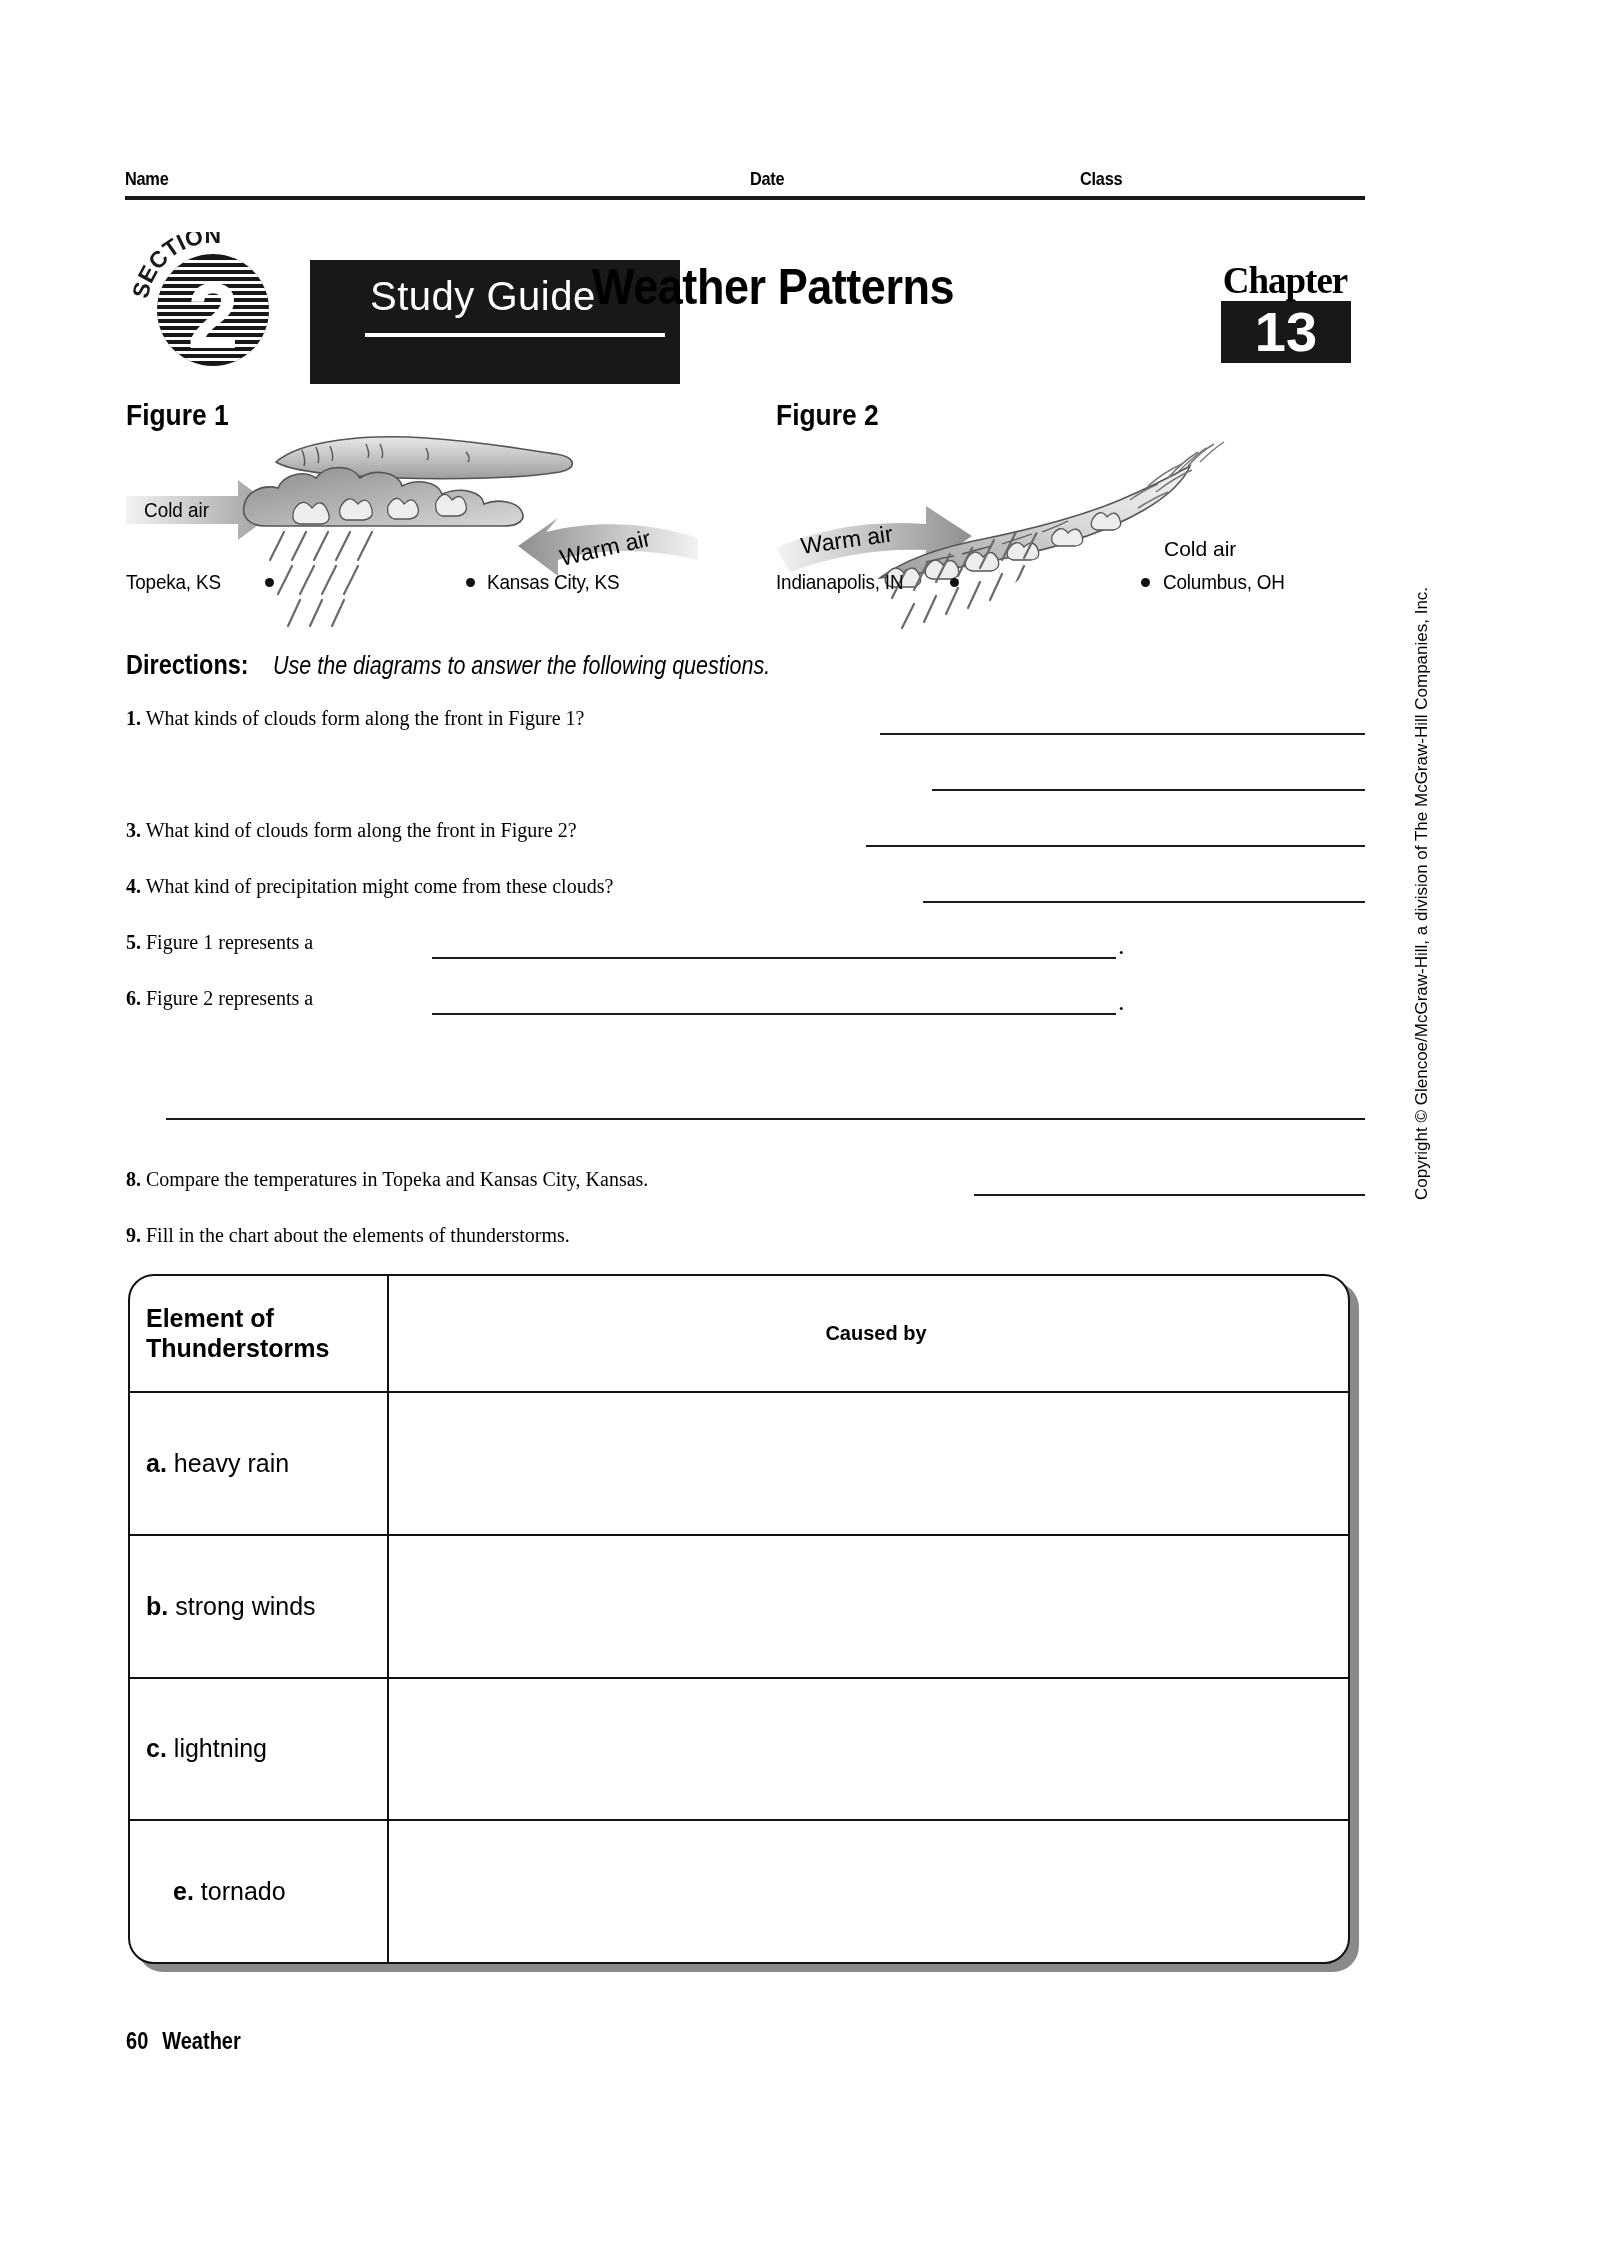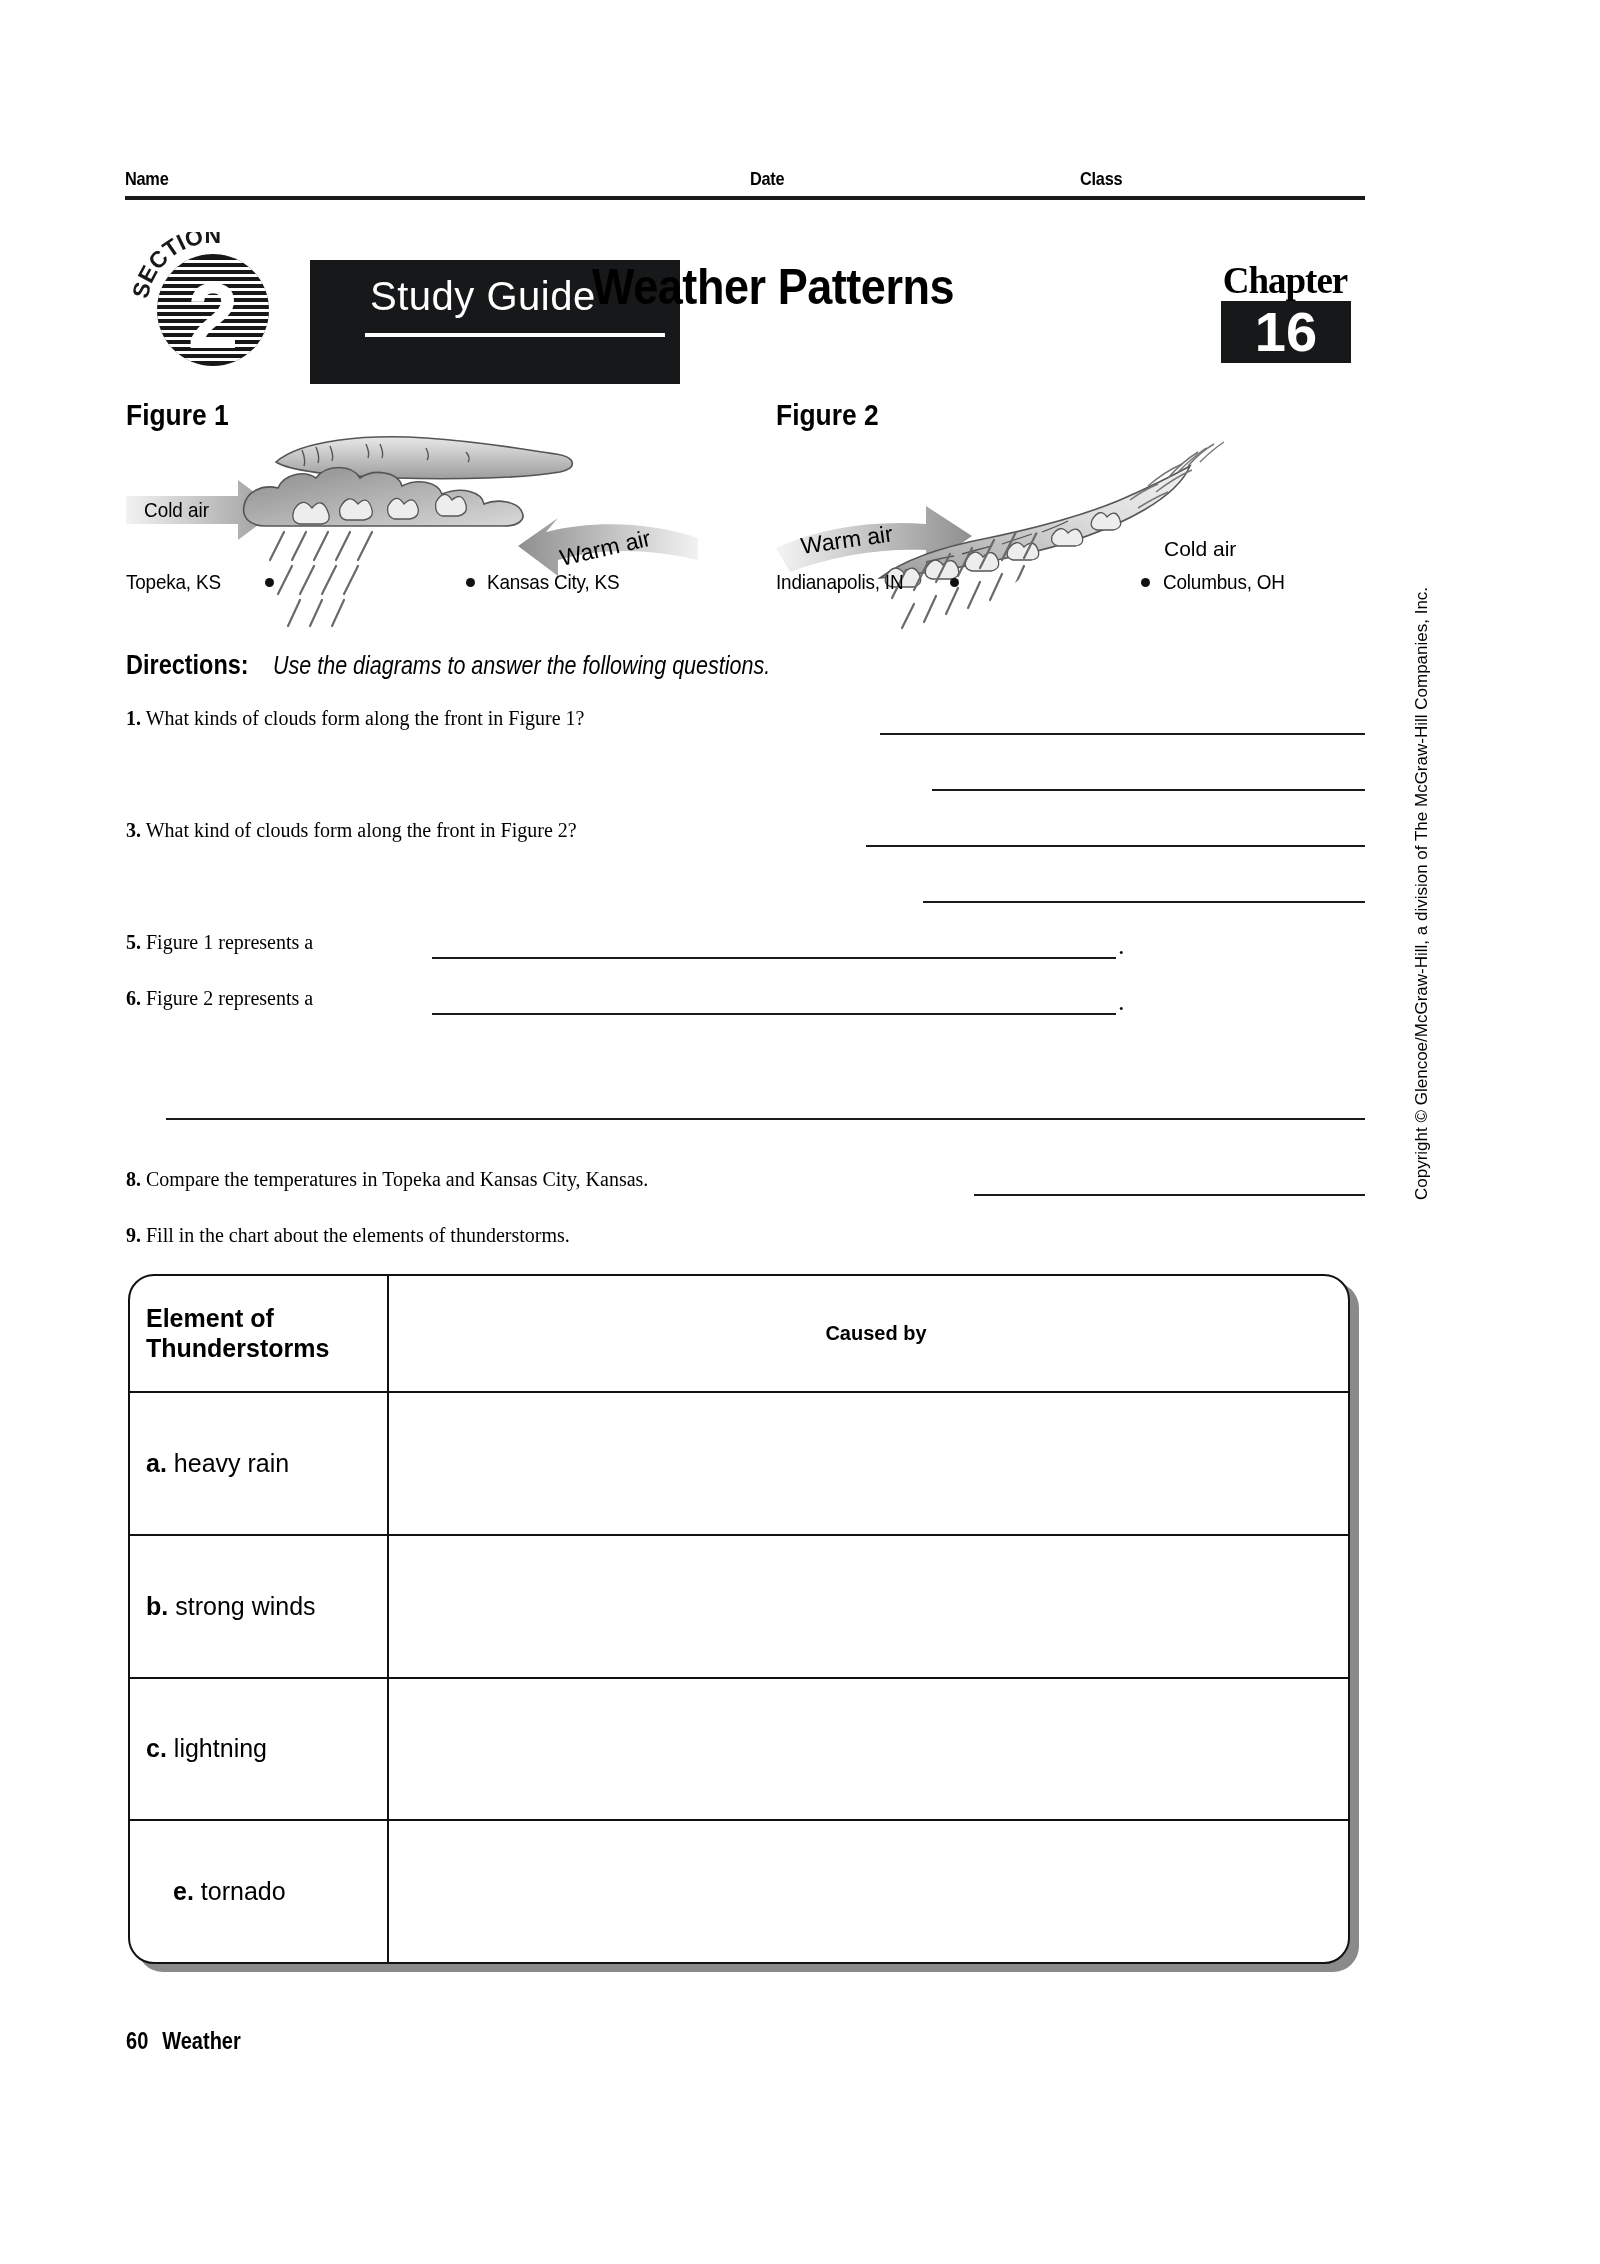--- a/index.html
+++ b/index.html
@@ -166,21 +166,21 @@
       <text font-family="Liberation Sans, sans-serif" font-size="23" font-weight="bold" fill="#17181a">
         <textPath href="#arc" startOffset="6%">SECTION</textPath>
       </text>
     </svg>
   </div>
 
   <div class="title">Weather Patterns</div>
 
   <div class="chapter">
     <div class="chapter-word">Chapter</div>
-    <div class="chapter-box">16</div>
+    <div class="chapter-box">13</div>
   </div>
 
   <div class="fig-label fig1-label">Figure 1</div>
 
   <svg class="figbox" style="left:126px; top:420px;" width="600" height="210" viewBox="0 0 600 210">
     <defs>
       <linearGradient id="arrG1" x1="0" y1="0" x2="1" y2="0">
         <stop offset="0%" stop-color="#f2f2f2"></stop>
           <stop offset="100%" stop-color="#9a9a9a"></stop>
       </linearGradient>
@@ -322,20 +322,24 @@
   <div class="qline" style="left:880px; top:733px; width:485px;"></div>
 
   <div class="qline" style="left:932px; top:789px; width:433px;"></div>
 
   <div class="q" style="left:126px; top:819px;">
     <span class="num">3.</span>
     <span>What kind of clouds form along the front in Figure 2?</span>
   </div>
   <div class="qline" style="left:866px; top:845px; width:499px;"></div>
 
+  <div class="q" style="left:126px; top:875px;">
+    <span class="num">4.</span>
+    <span>What kind of precipitation might come from these clouds?</span>
+  </div>
   <div class="qline" style="left:923px; top:901px; width:442px;"></div>
 
   <div class="q" style="left:126px; top:931px;">
     <span class="num">5.</span>
     <span>Figure 1 represents a</span>
   </div>
   <div class="qline" style="left:432px; top:957px; width:684px;"></div>
   <div class="qtext" style="left:1118px; top:931px;">.</div>
 
   <div class="q" style="left:126px; top:987px;">

